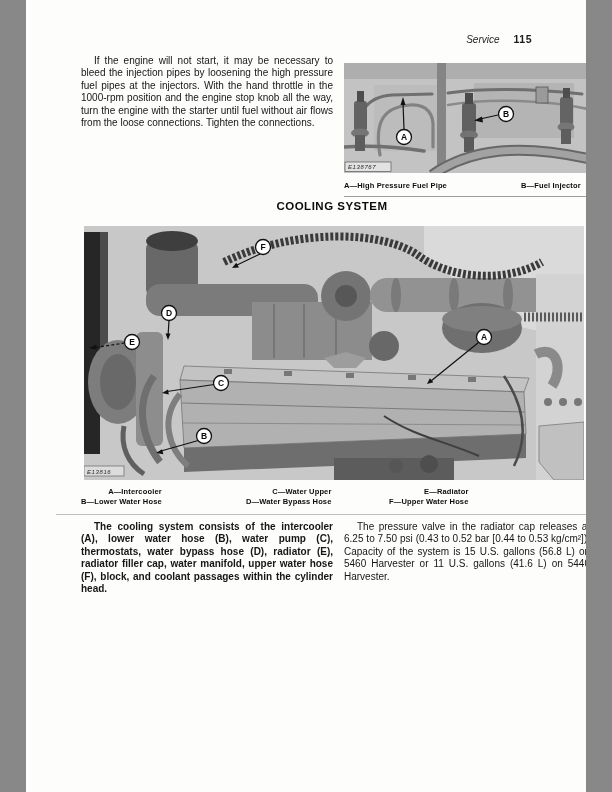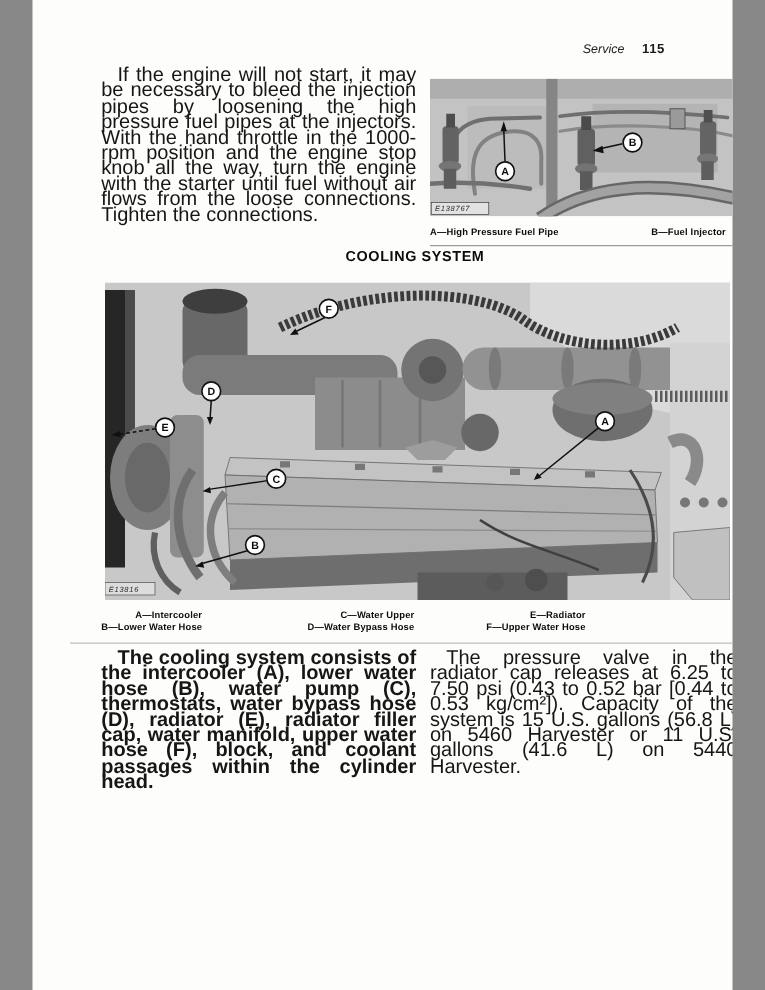--- a/index.html
+++ b/index.html
@@ -5,21 +5,21 @@
   html,body { margin:0; padding:0; background:#888; }
   .page {
     position:relative; width:560px; height:792px; margin:0 auto;
     background:#fdfdfb; overflow:hidden;
     font-family:"Liberation Sans", sans-serif; color:#1b1b1b;
   }
   .hdr { position:absolute; top:33px; right:54px; font-size:10px; }
   .hdr .svc { font-style:italic; color:#222; }
   .hdr .pgno { font-weight:bold; margin-left:14px; font-size:10.5px; letter-spacing:0.5px; }
   .para {
-    position:absolute; font-size:16px; line-height:12.4px;
+    position:absolute; font-size:10px; line-height:12.4px;
     text-align:justify; color:#161616;
   }
   .para p { margin:0; text-indent:13px; }
   .para p + p { margin-top:13px; }
   .figcap {
     position:absolute; font-size:7.5px; font-weight:bold; color:#0c0c0c;
     line-height:9.8px; letter-spacing:0.15px; white-space:nowrap;text-align:right;
   }
   .sectitle {
     position:absolute; top:200px; left:0; width:612px; text-align:center;

